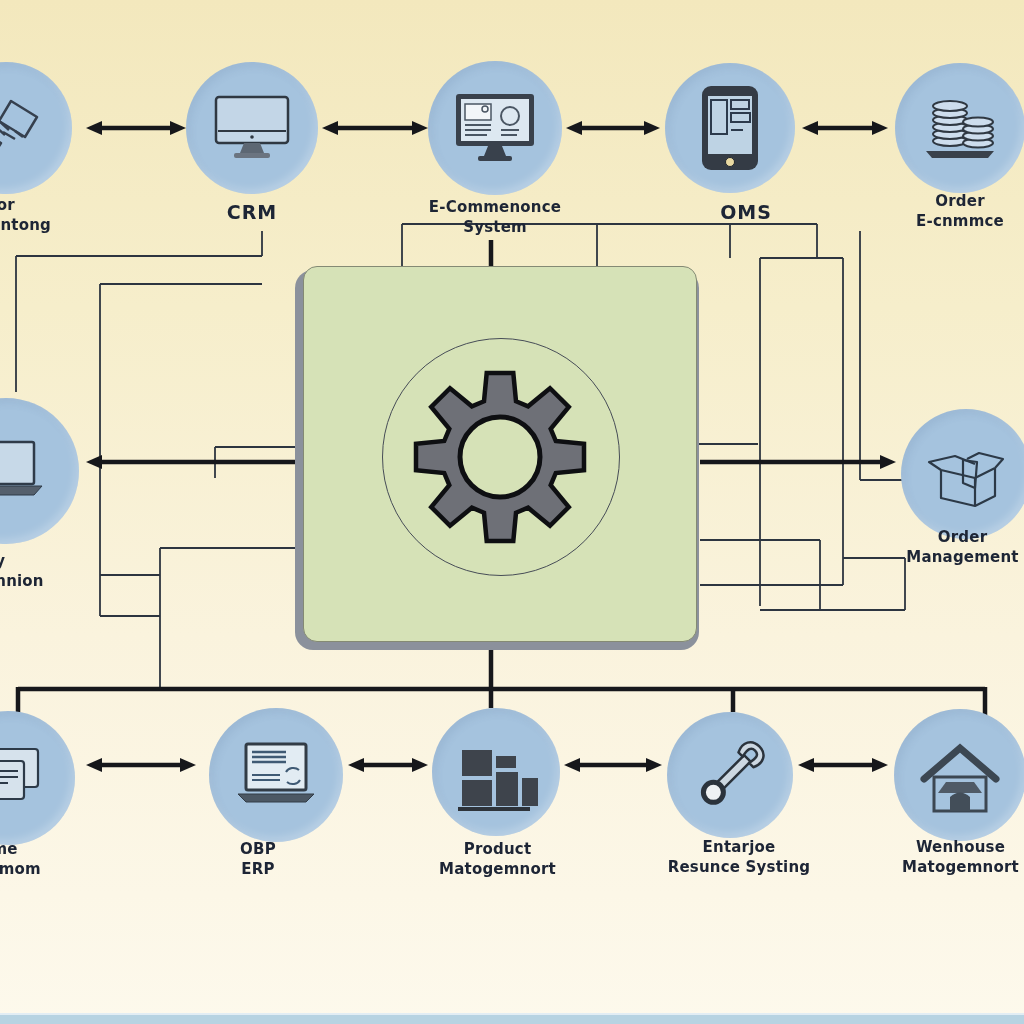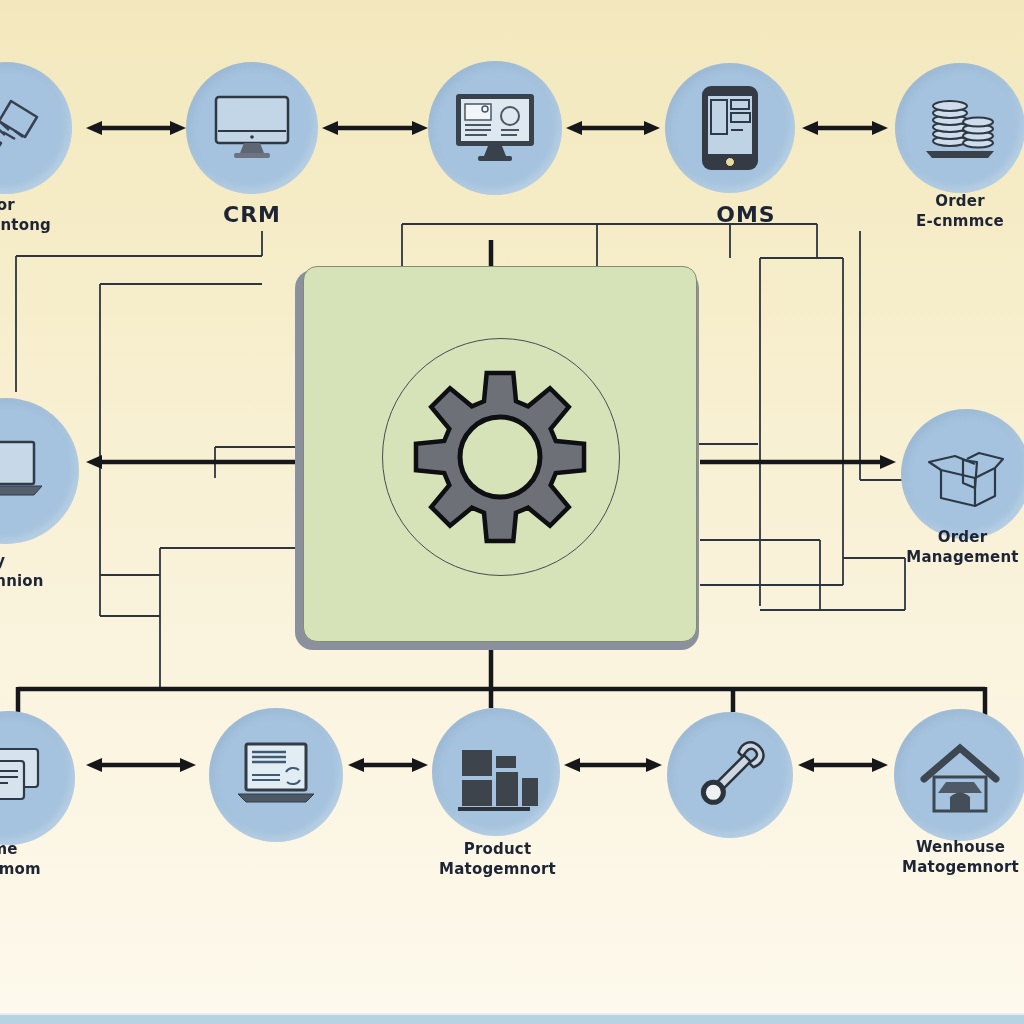--- a/index.html
+++ b/index.html
@@ -16,21 +16,21 @@
     background:var(--hub-square,#d6e2b7);border:1px solid #848a74;border-radius:14px;z-index:2}
   .hub-ring{position:absolute;left:78px;top:71px;width:236px;height:236px;
     border:1.6px solid #474d57;border-radius:50%}
   .gear-svg{position:absolute;left:91px;top:85px}
   .node{position:absolute;border-radius:50%;background:var(--node-circle,#a5c3de);
     display:flex;align-items:center;justify-content:center;z-index:3;
     box-shadow:inset -3px -4px 8px rgba(255,255,255,.25), inset 3px 4px 8px rgba(70,100,140,.12)}
   .label{position:absolute;z-index:4;color:var(--label-text,#1d2535);
     font-weight:700;font-size:15px;line-height:1.32;text-align:center;white-space:pre-line;
     letter-spacing:.2px}
-  .label.big{font-size:22px;letter-spacing:1px}
+  .label.big{font-size:19px;letter-spacing:1px}
   .label.cut{text-align:left}
   .bottom-strip{position:absolute;left:0;bottom:0;width:1024px;height:9px;
     background:var(--bottom-strip,#b7d3e2);border-top:2px solid #e2edf4;z-index:5}
 </style>
 </head>
 <body>
 
 <div class="stage">
 
   <svg class="lines" width="1024" height="1024">
@@ -268,28 +268,34 @@
       <path d="M8 44 L44 13 L80 44" fill="none" stroke="#3c4752" stroke-width="7" stroke-linecap="round"></path>
       <rect x="18" y="42" width="52" height="34" fill="none" stroke="#3c4752" stroke-width="3"></rect>
       <path d="M22 58 L66 58 L58 47 L30 47 Z" fill="#4f5a66"></path>
       <path d="M34 76 L34 62 Q44 53 54 62 L54 76 Z" fill="#434e59"></path>
     </svg>
   </div>
 
   <div class="label cut" style="left:-30px;top:196px;width:130px">nmor
 snentong</div>
   <div class="label big" style="left:192px;top:200px;width:120px">CRM</div>
+  <div class="label" style="left:420px;top:198px;width:150px">E-Commenonce
+System</div>
   <div class="label big" style="left:686px;top:200px;width:120px">OMS</div>
   <div class="label" style="left:898px;top:192px;width:124px">Order
 E-cnmmce</div>
   <div class="label cut" style="left:-26px;top:552px;width:120px">aby
 dannion</div>
   <div class="label" style="left:890px;top:528px;width:145px">Order
 Management</div>
   <div class="label cut" style="left:-30px;top:840px;width:130px">oume
 egtmom</div>
+  <div class="label" style="left:198px;top:840px;width:120px">OBP
+ERP</div>
   <div class="label" style="left:425px;top:840px;width:145px">Product
 Matogemnort</div>
+  <div class="label" style="left:655px;top:838px;width:168px">Entarjoe
+Resunce Systing</div>
   <div class="label" style="left:888px;top:838px;width:145px">Wenhouse
 Matogemnort</div>
 
   <div class="bottom-strip"></div>
 </div>
 
 </body></html>

